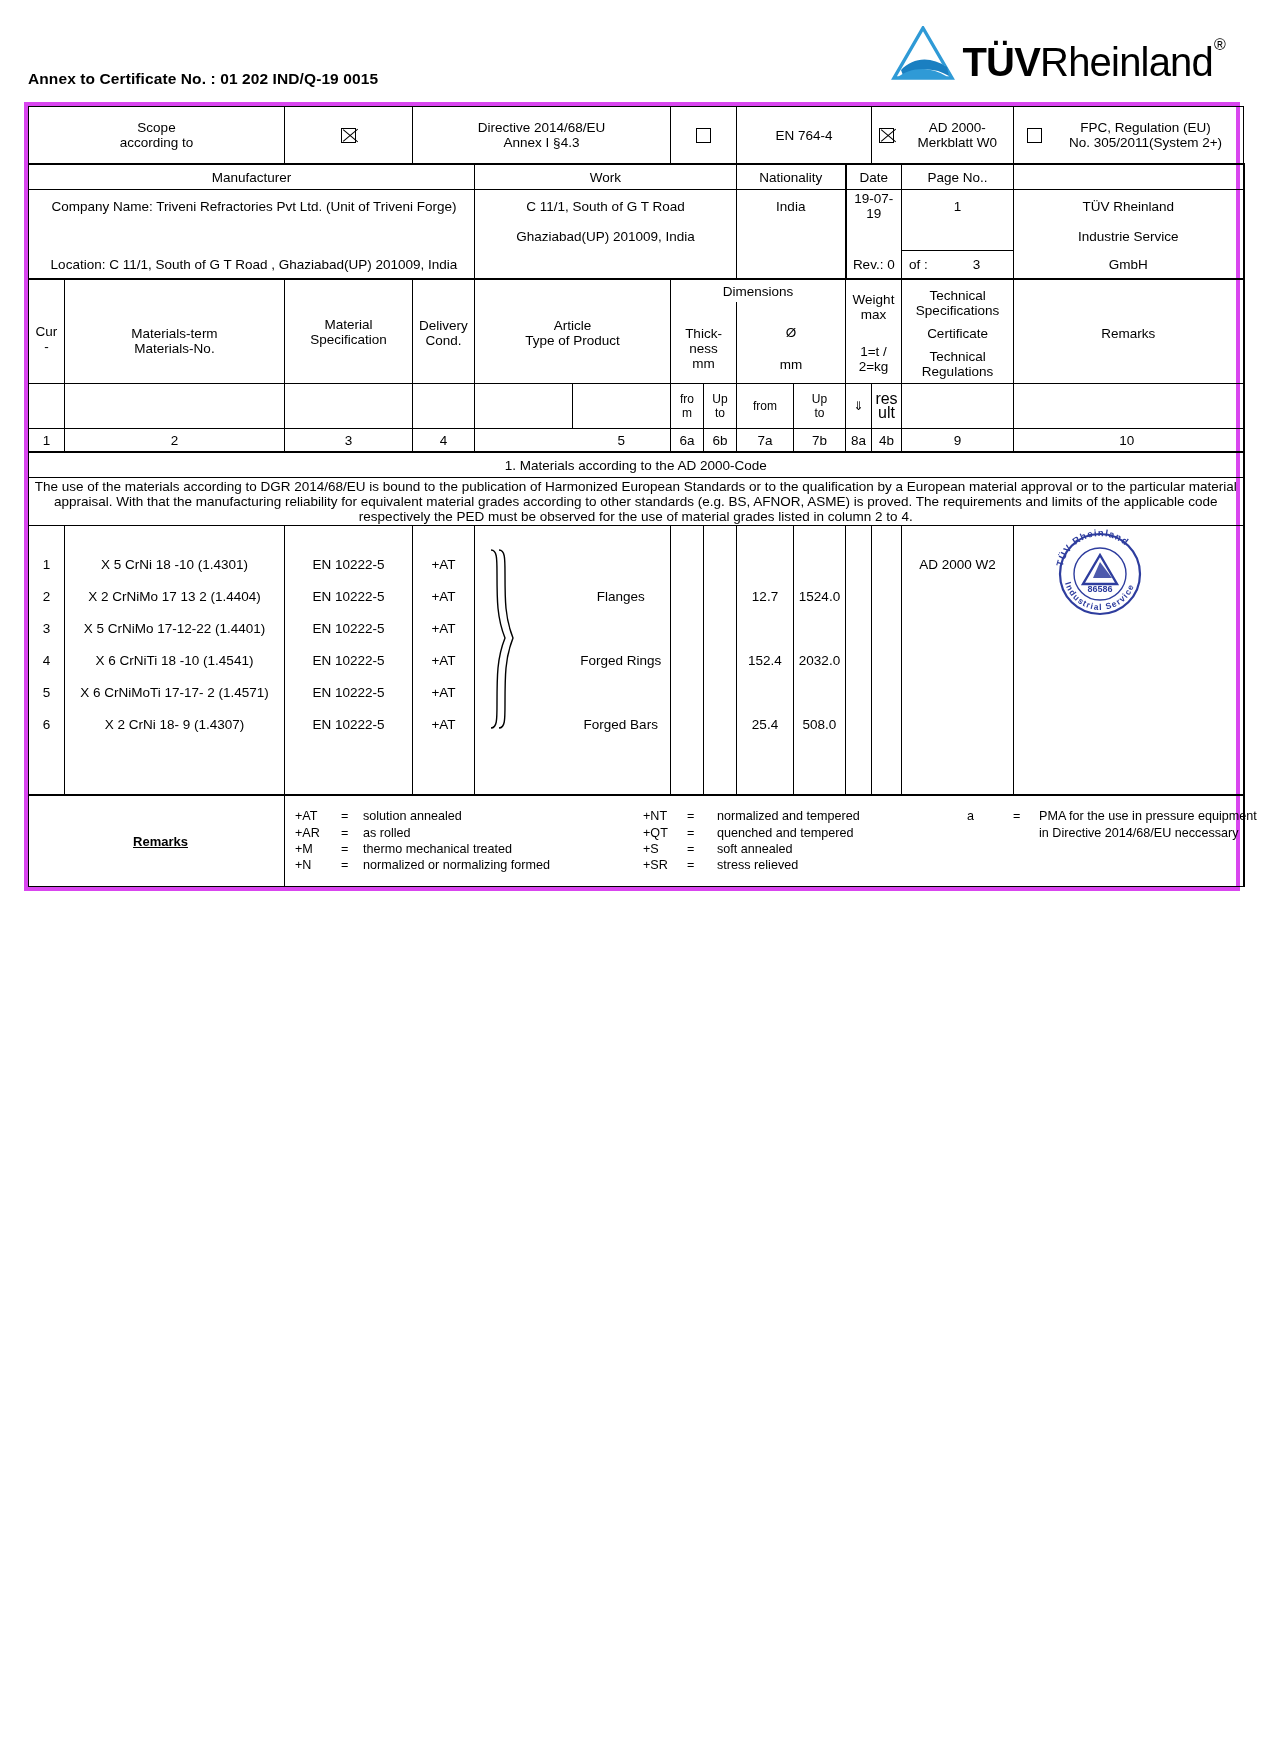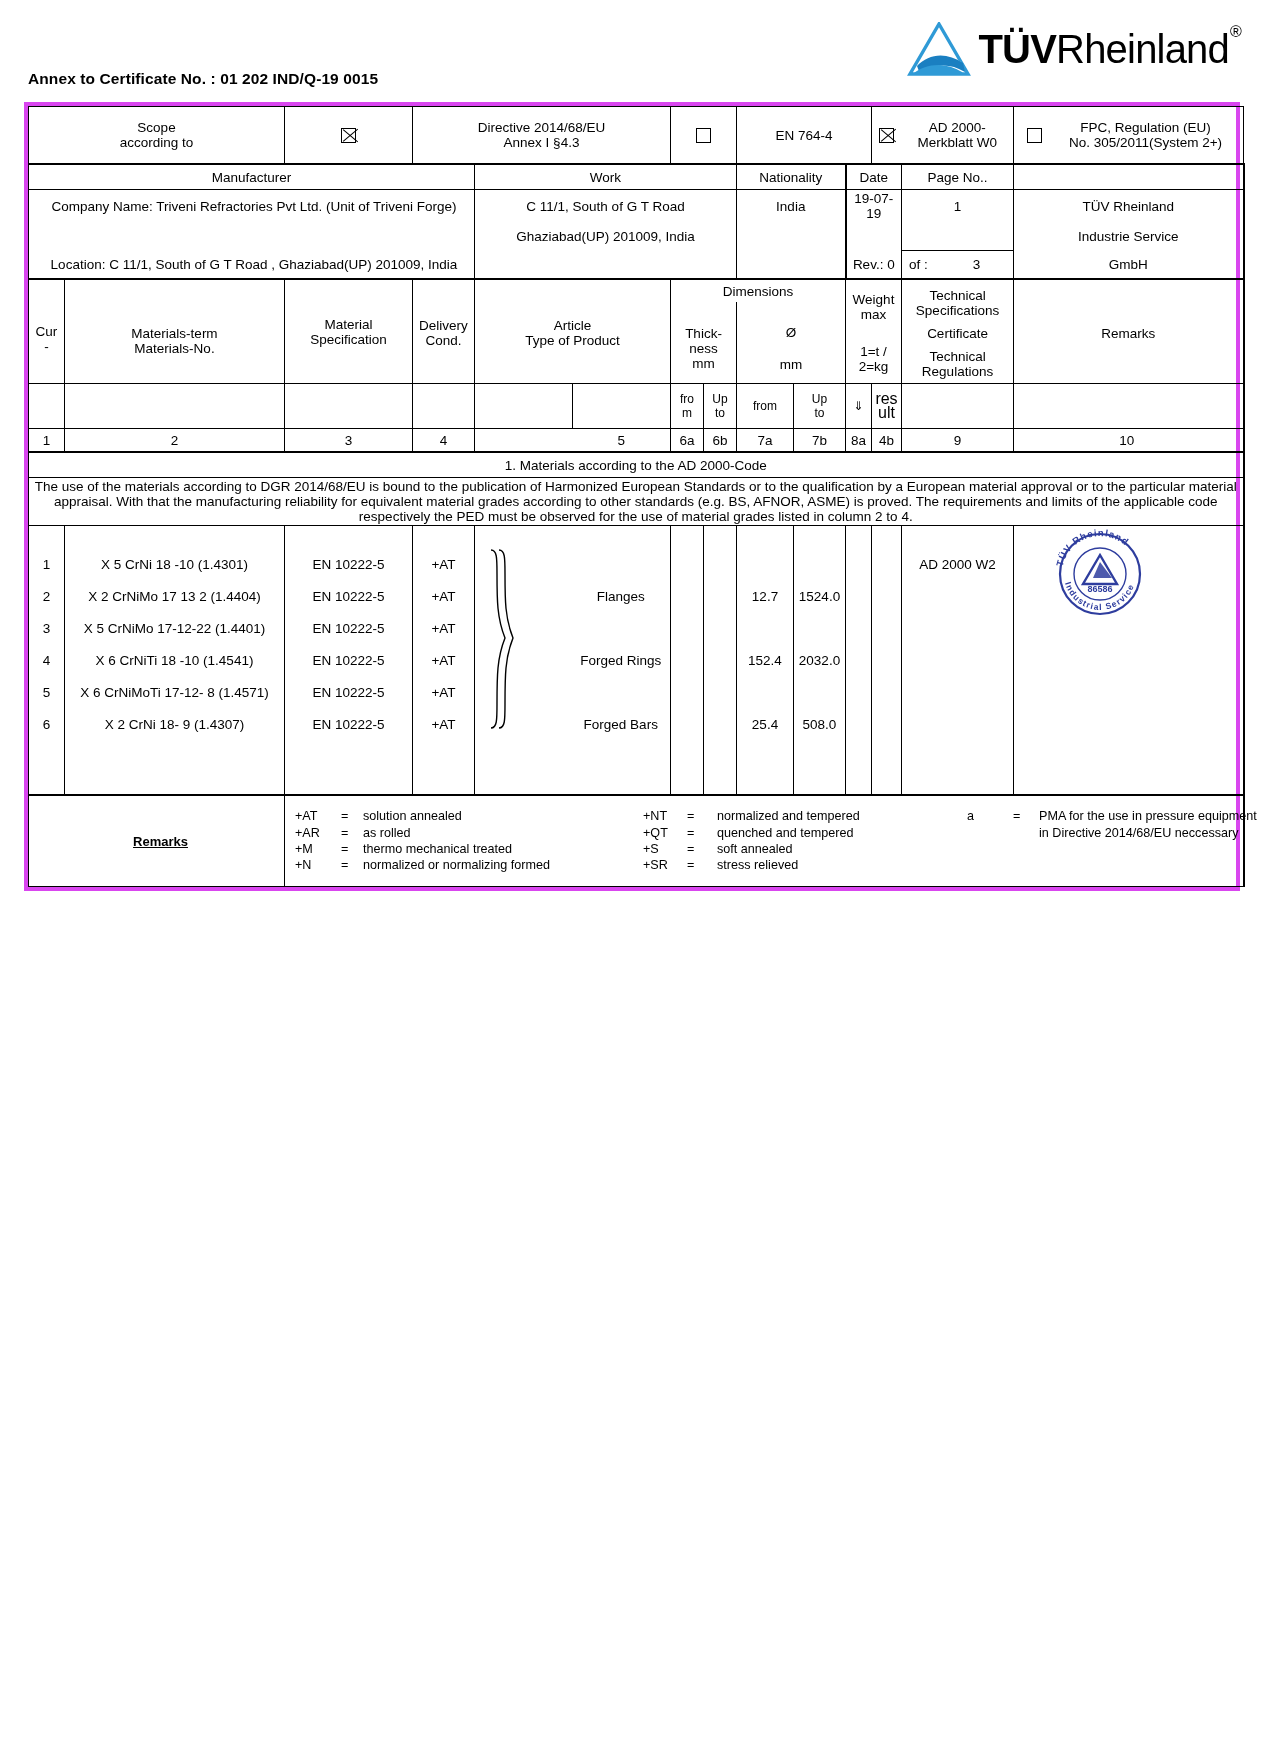--- a/index.html
+++ b/index.html
@@ -34,23 +34,24 @@
     left: 4px;
     top: 18px;
     font-size: 15.5px;
     font-weight: bold;
     letter-spacing: 0.1px;
     white-space: nowrap;
     margin-top: 30px;
   }
   .tuv-logo {
     position: absolute;
-    right: 0px;
+    right: 16px;
     top: 0px;
     display: flex;
+    align-items: flex-end;
     height: 62px;
   }
   .tuv-mark {
     width: 66px;
     height: 58px;
     margin-right: 6px;
     position: relative;
   }
   .tuv-word {
     font-size: 40px;
@@ -520,21 +521,21 @@
         <td class="data-cell nb-t nb-b">152.4</td>
         <td class="data-cell nb-t nb-b">2032.0</td>
         <td class="data-cell nb-t nb-b"></td>
         <td class="data-cell nb-t nb-b"></td>
         <td class="data-cell nb-t nb-b"></td>
         <td class="data-cell nb-t nb-b thick-r"></td>
       </tr>
 
       <tr>
         <td class="data-cell nb-t nb-b">5</td>
-        <td class="data-cell matname nb-t nb-b">X 6 CrNiMoTi 17-12- 8 (1.4571)</td>
+        <td class="data-cell matname nb-t nb-b">X 6 CrNiMoTi 17-17- 2 (1.4571)</td>
         <td class="data-cell nb-t nb-b">EN 10222-5</td>
         <td class="data-cell nb-t nb-b">+AT</td>
         <td class="data-cell tl nb-t nb-b nb-l" style="padding-left:2px"></td>
         <td class="data-cell nb-t nb-b"></td>
         <td class="data-cell nb-t nb-b"></td>
         <td class="data-cell nb-t nb-b"></td>
         <td class="data-cell nb-t nb-b"></td>
         <td class="data-cell nb-t nb-b"></td>
         <td class="data-cell nb-t nb-b"></td>
         <td class="data-cell nb-t nb-b"></td>

